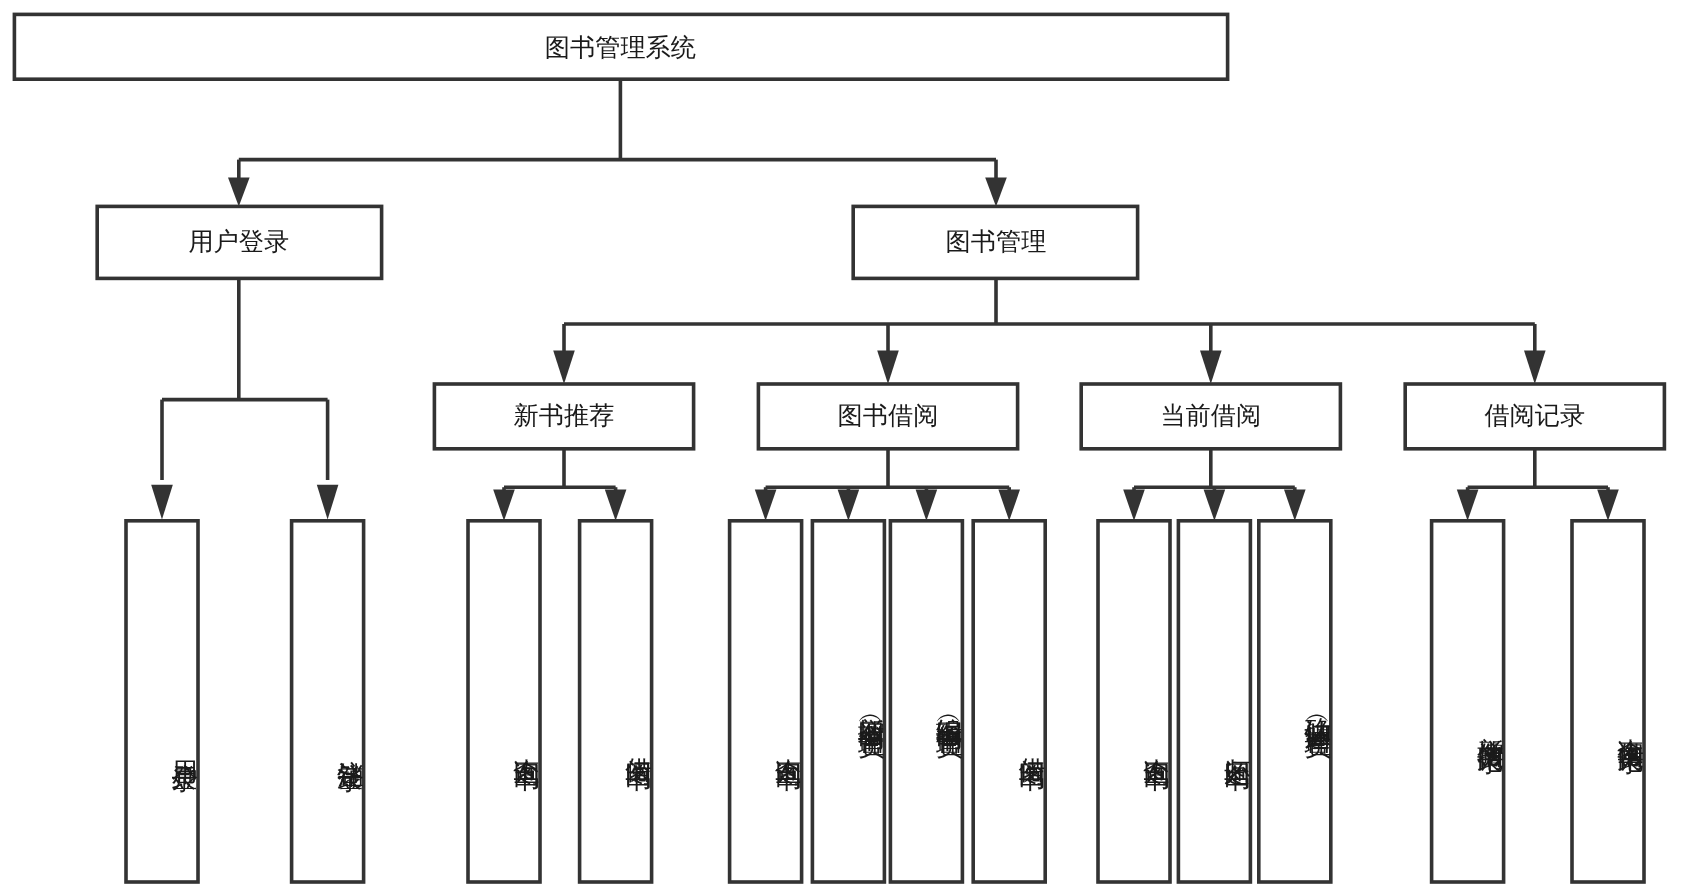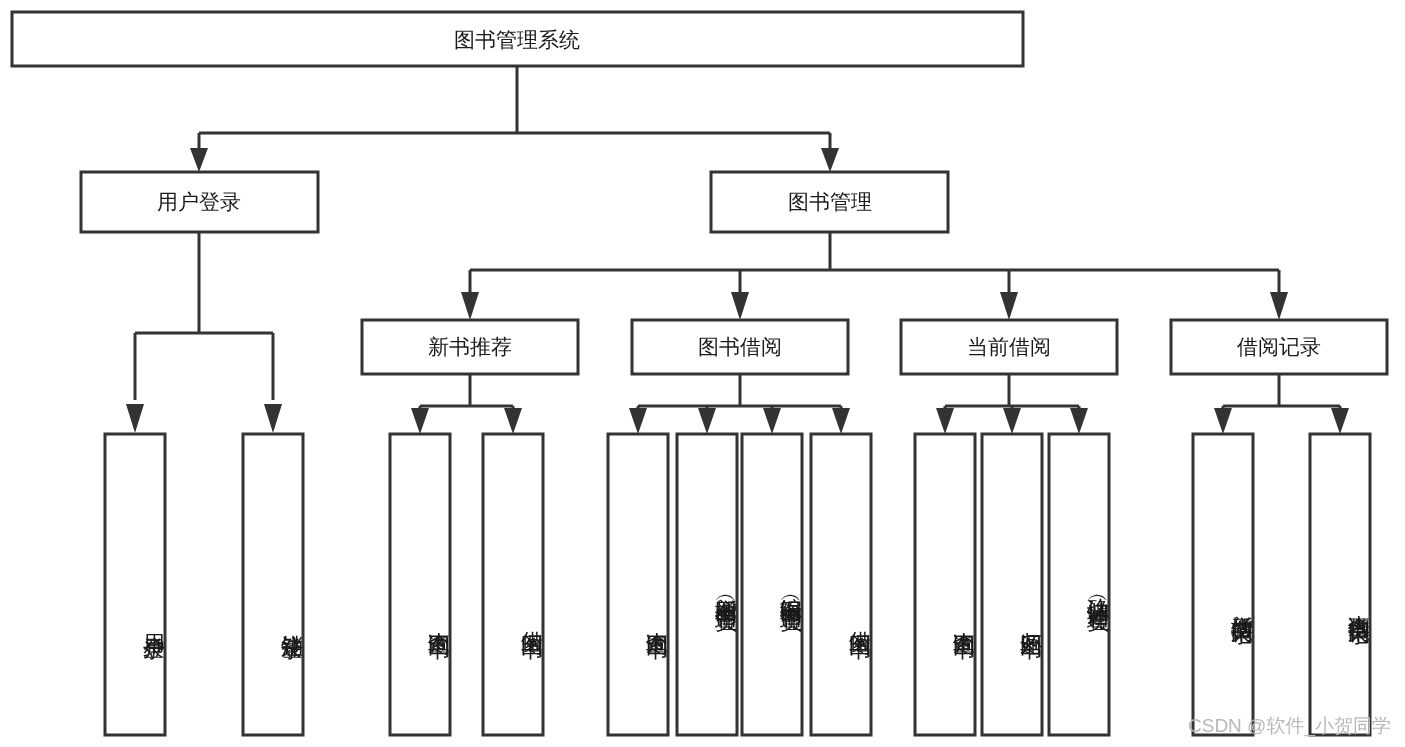--- a/index.html
+++ b/index.html
@@ -213,15 +213,14 @@
   <div class="node-label-v" style="left:608px;  top:500px;  width:60px;  height:235px;">查询图书</div>
   <div class="node-label-v" style="left:677px;  top:443px;  width:60px;  height:292px;">新增图书（管理员）</div>
   <div class="node-label-v" style="left:742px;  top:443px;  width:60px;  height:292px;">编辑图书（管理员）</div>
   <div class="node-label-v" style="left:811px;  top:500px;  width:60px;  height:235px;">借阅图书</div>
   <div class="node-label-v" style="left:915px;  top:500px;  width:60px;  height:235px;">查询图书</div>
   <div class="node-label-v" style="left:982px;  top:500px;  width:60px;  height:235px;">归还图书</div>
   <div class="node-label-v" style="left:1049px; top:443px;  width:60px;  height:292px;">确认归还（管理员）</div>
   <div class="node-label-v" style="left:1193px; top:470px;  width:60px;  height:265px;">新增借阅记录</div>
   <div class="node-label-v" style="left:1310px; top:470px;  width:60px;  height:265px;">查询借阅记录</div>
 
-  <div class="watermark">CSDN @软件_小贺同学</div>
 
 </div>
 
 </body></html>

